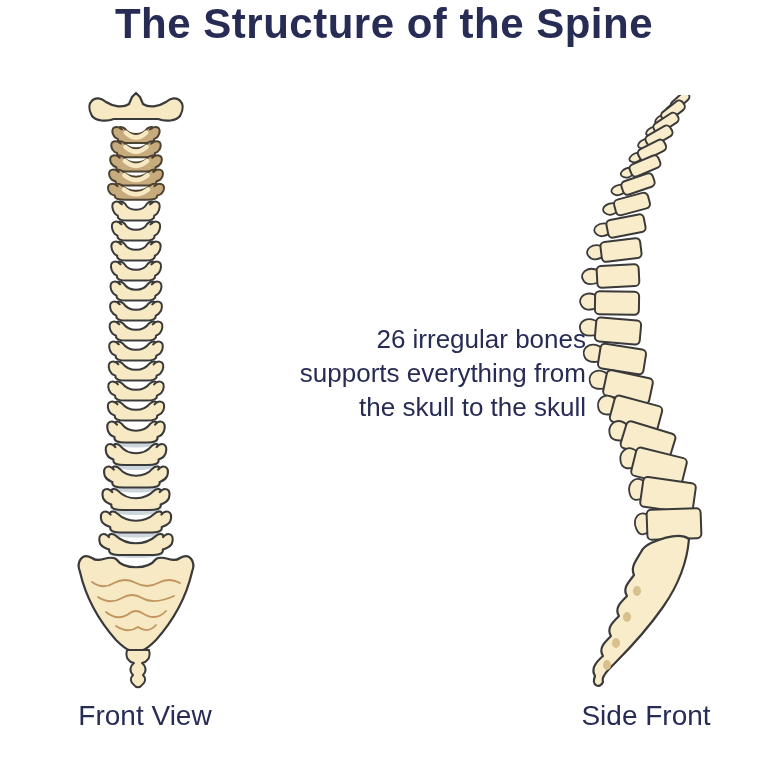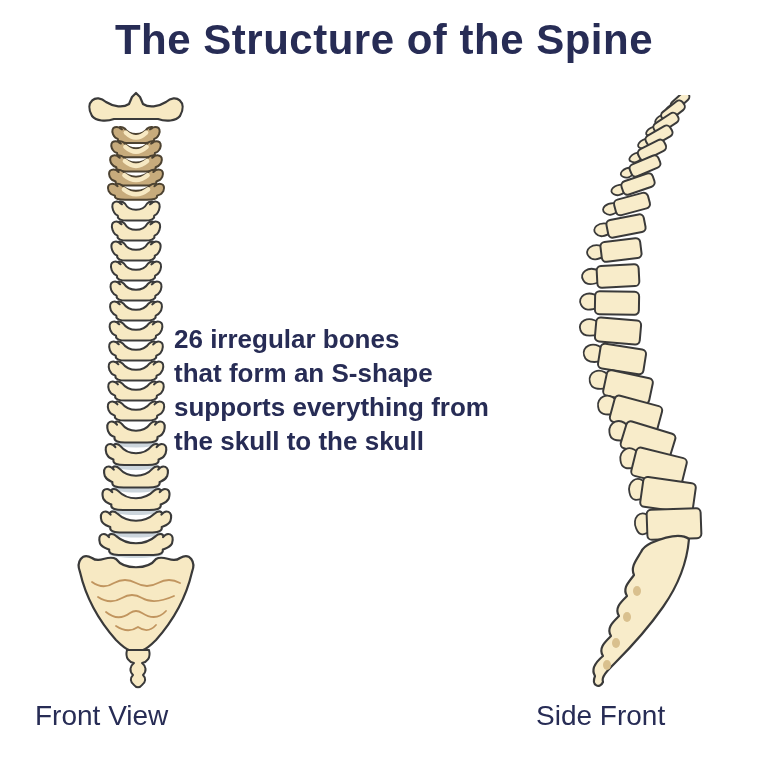--- a/index.html
+++ b/index.html
@@ -1,31 +1,31 @@
 <!DOCTYPE html>
 <html style="--background: #ffffff; --text-navy: #272c55; --bone-cream: #f7e9c3; --bone-cream-light: #f8ecca; --bone-tan: #c7ab7c; --cervical-outline: #4c4231; --outline: #3a3a3a; --sacrum-line: #c1955f; --disc-gray: #ccd5dc; --spot-tan: #d9c08e;"><head>
 <meta charset="utf-8">
 <style>
   html,body{margin:0;padding:0;}
   body{
     width:768px;height:768px;background:var(--background,#fff);
     font-family:"Liberation Sans",sans-serif;position:relative;overflow:hidden;
   }
   .title{
-    position:absolute;top:16px;left:0;width:768px;text-align:center;
+    position:absolute;top:0;left:0;width:768px;text-align:center;
     font-size:42px;font-weight:bold;color:var(--text-navy);letter-spacing:.5px;
   }
   .desc{
-    position:absolute;top:322px;left:174px;width:412px;text-align:left;
-    color:var(--text-navy);font-size:26px;line-height:34px;font-weight:700;
+    position:absolute;top:322px;left:174px;width:412px;text-align:right;
+    color:var(--text-navy);font-size:26px;line-height:34px;font-weight:400;
   }
   .front-wrap{position:absolute;left:68px;top:90px;width:150px;height:610px;}
   .side-wrap{position:absolute;left:553px;top:95px;width:170px;height:600px;}
   .view-label{
-    position:absolute;top:700px;width:220px;
+    position:absolute;top:700px;width:220px;text-align:center;
     font-size:28px;font-weight:500;color:var(--text-navy);
   }
   .front-label{left:35px;}
   .side-label{left:536px;}
   svg{display:block;width:100%;height:100%;}
 </style>
 </head>
 <body>
 
 <div class="title">The Structure of the Spine</div>
@@ -318,21 +318,20 @@
       <path d="M 30 507 Q 42 515 54 508 Q 64 502 74 508 Q 86 515 106 506" fill="none" stroke="#c1955f" stroke-width="1.8" stroke-linecap="round"></path>
       <path d="M 38 522 Q 50 532 62 523 Q 68 519 74 523 Q 88 532 98 521" fill="none" stroke="#c1955f" stroke-width="1.8" stroke-linecap="round"></path>
       <path d="M 48 536 Q 60 544 70 537 Q 80 544 88 535" fill="none" stroke="#c1955f" stroke-width="1.8" stroke-linecap="round"></path>
       <path d="M 59 560 C 57 568 61 572 66 573 C 62 576 61 581 65 585 C 62 588 62 592 66 595
     C 68 598 72 598 74 595 C 78 592 78 588 75 585 C 79 581 78 576 74 573 C 79 572 83 568 81 560 Z" fill="#f7e9c3" stroke="#3a3a3a" stroke-width="2" stroke-linejoin="round"></path>
     </svg>
 </div>
 
 <div class="desc">
   <div>26 irregular bones</div>
-  <div>that form an S-shape</div>
   <div>supports everything from</div>
   <div>the skull to the skull</div>
 </div>
 
 <div class="side-wrap">
   <svg id="side-svg" viewBox="0 0 170 600">
       <g transform="translate(127,6) rotate(-42)">
         <path d="M -7 -2.25
       C -15.2 -5.3999999999999995 -21 -1.8 -17 0.9
       C -14 3.42 -13.1 3.06 -7 1.8 Z" fill="#f8ecca" stroke="#3a3a3a" stroke-width="1.8" stroke-linejoin="round"></path>

